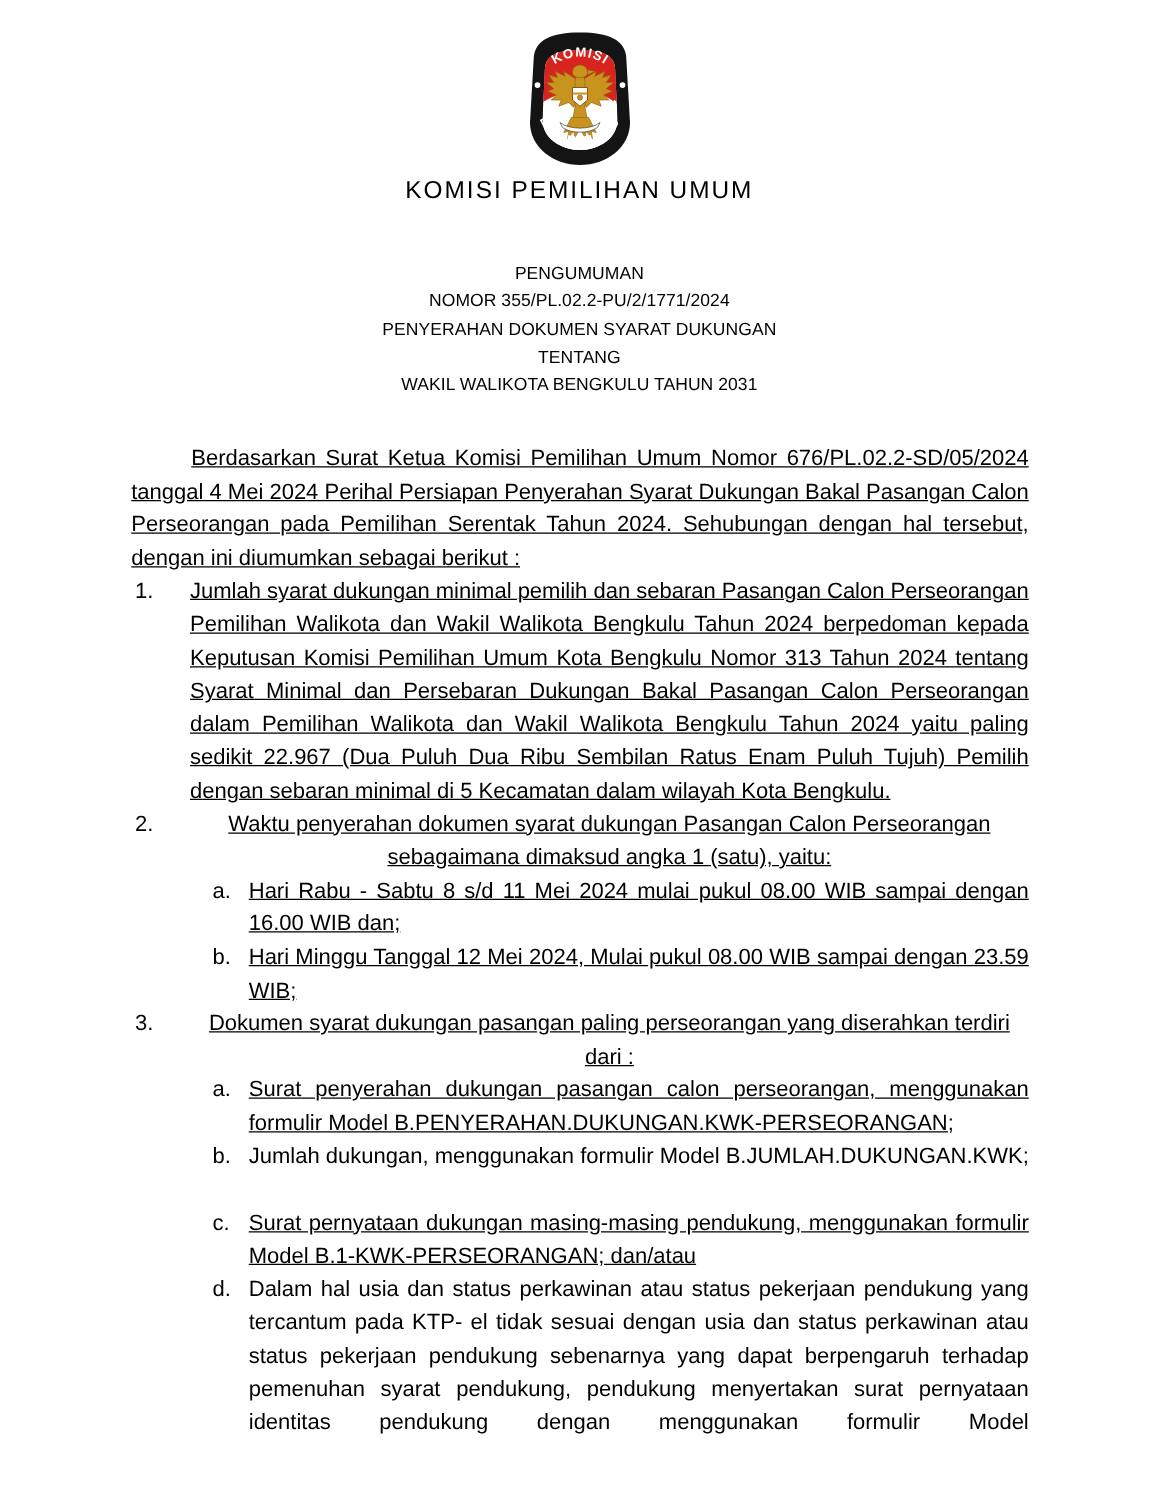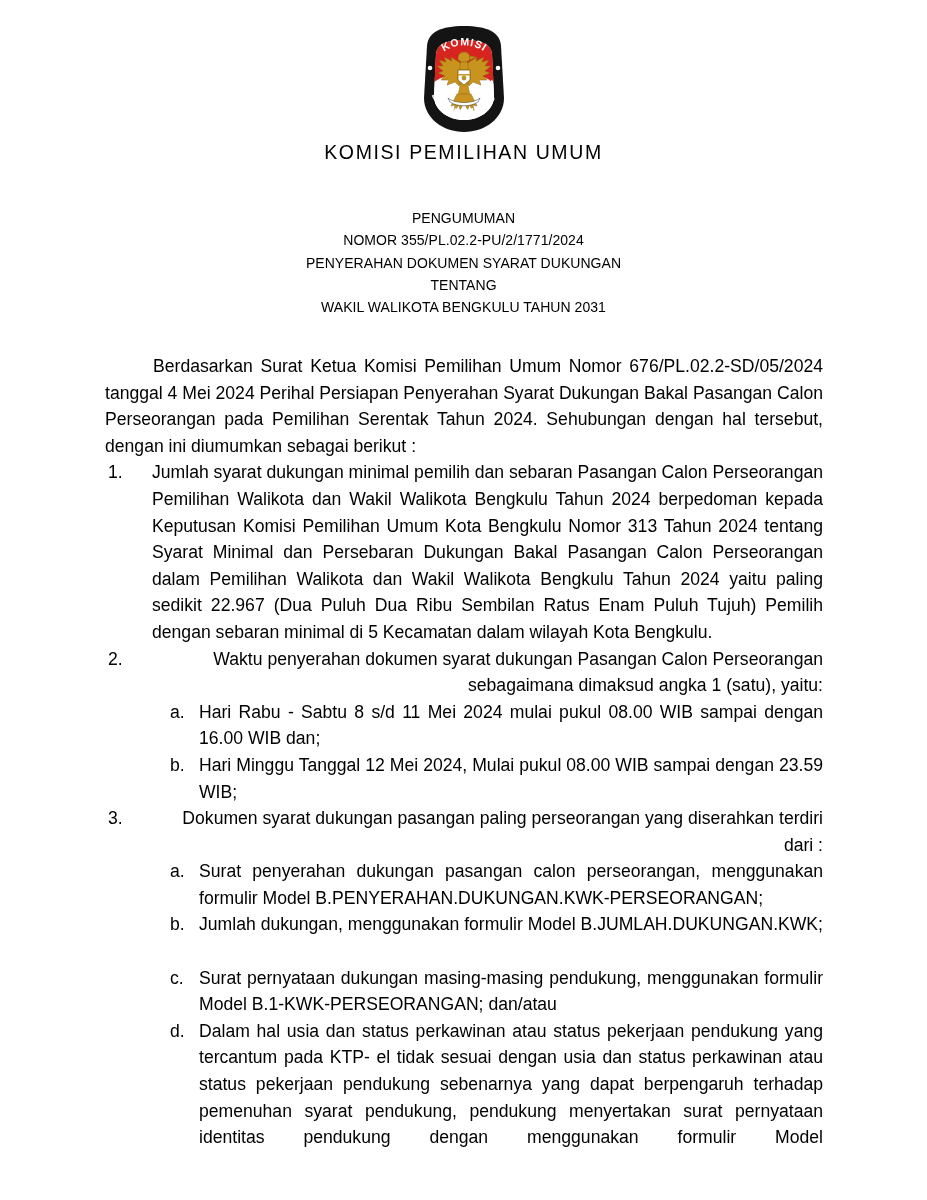--- a/index.html
+++ b/index.html
@@ -72,23 +72,24 @@
     left: 105px;
     top: 353px;
     width: 718px;
     font-size: 17.6px;
     line-height: 26.6px;
   }
   .para {
     text-align: justify;
     text-justify: inter-word;
     margin: 0;
+    text-decoration: underline;
   }
   .para.intro { text-indent: 48px; }
-  .para.last-natural { text-align: right; }
+  .para.last-natural { text-align: center; }
 
   
   .num-row {
     display: flex;
     align-items: flex-start;
   }
   .num-marker {
     flex: 0 0 47px;
     text-align: left;
     padding-left: 3px;

